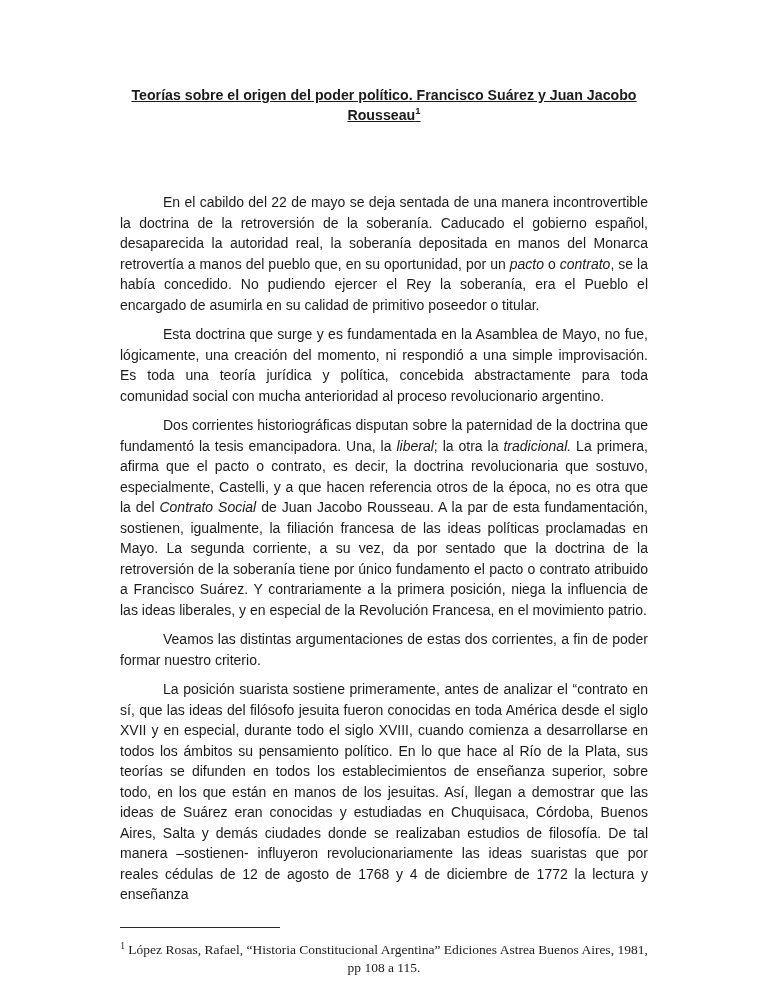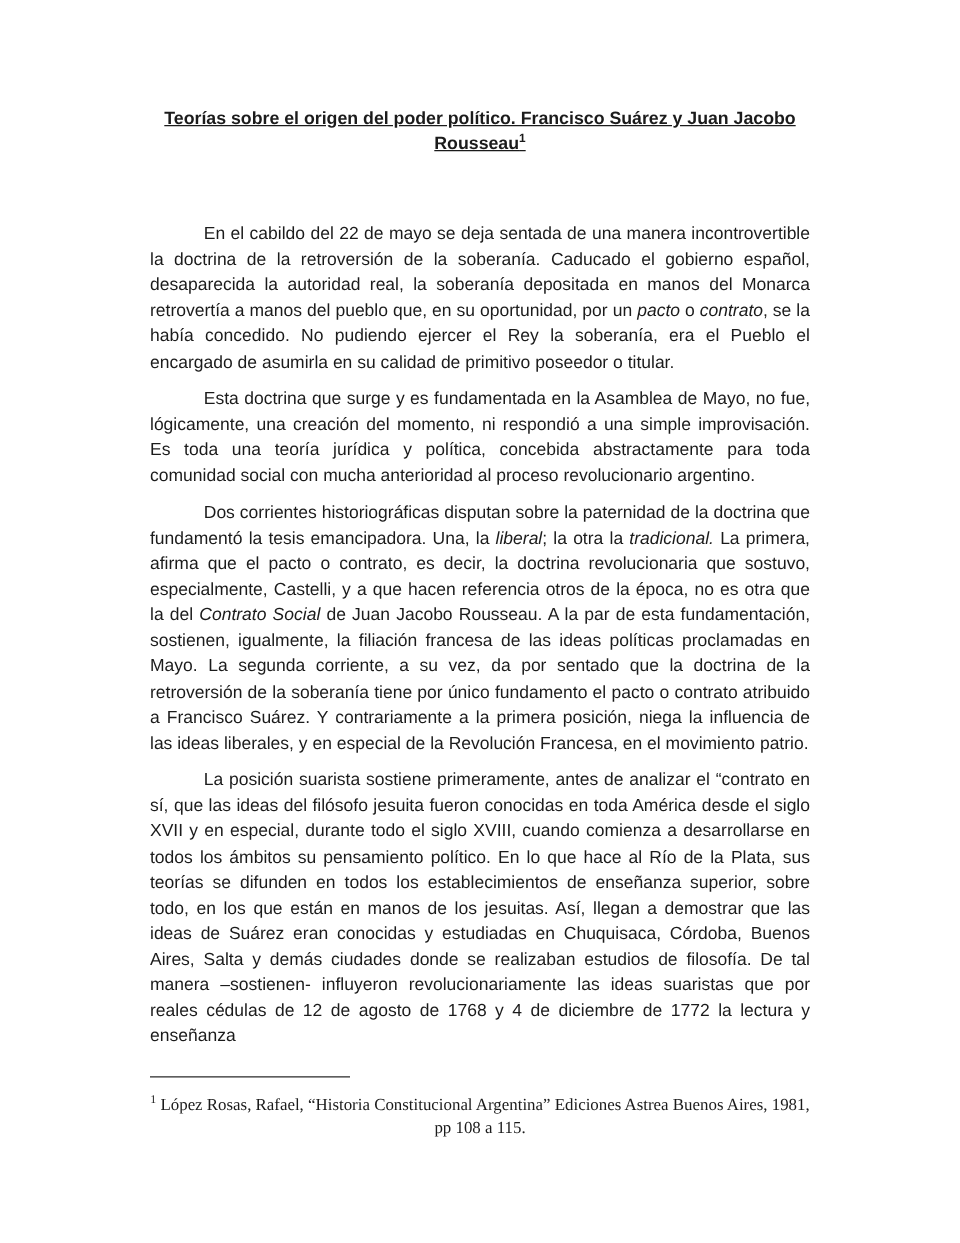--- a/index.html
+++ b/index.html
@@ -37,21 +37,21 @@
     line-height: 0;
   }
   .body-text p {
     margin: 0 0 9px 0;
     font-size: 14px;
     line-height: 20.5px;
     text-align: justify;
     text-indent: 43px;
   }
   .body-text p:first-child {
-    margin-top: 51px;
+    margin-top: 67px;
   }
   .body-text em {
     font-style: italic;
   }
   .footnote-sep {
     margin-top: 22px;
     width: 160px;
     height: 0;
     border-top: 1px solid #2a2a2a;
   }
@@ -68,20 +68,21 @@
 
 <div class="page">
   <div class="content">
 
     <h1 class="doc-title"><span class="title-underline"><span>Teorías sobre el origen del poder político. Francisco Suárez y Juan Jacobo Rousseau</span><sup>1</sup></span></h1>
 
     <div class="body-text">
       <p><span>En el cabildo del 22 de mayo se deja sentada de una manera incontrovertible la doctrina de la retroversión de la soberanía. Caducado el gobierno español, desaparecida la autoridad real, la soberanía depositada en manos del Monarca retrovertía a manos del pueblo que, en su oportunidad, por un </span><em>pacto</em><span> o </span><em>contrato</em><span>, se la había concedido. No pudiendo ejercer el Rey la soberanía, era el Pueblo el encargado de asumirla en su calidad de primitivo poseedor o titular.</span></p>
       <p><span>Esta doctrina que surge y es fundamentada en la Asamblea de Mayo, no fue, lógicamente, una creación del momento, ni respondió a una simple improvisación. Es toda una teoría jurídica y política, concebida abstractamente para toda comunidad social con mucha anterioridad al proceso revolucionario argentino.</span></p>
       <p><span>Dos corrientes historiográficas disputan sobre la paternidad de la doctrina que fundamentó la tesis emancipadora. Una, la </span><em>liberal</em><span>; la otra la </span><em>tradicional.</em><span> La primera, afirma que el pacto o contrato, es decir, la doctrina revolucionaria que sostuvo, especialmente, Castelli, y a que hacen referencia otros de la época, no es otra que la del </span><em>Contrato Social</em><span> de Juan Jacobo Rousseau. A la par de esta fundamentación, sostienen, igualmente, la filiación francesa de las ideas políticas proclamadas en Mayo. La segunda corriente, a su vez, da por sentado que la doctrina de la retroversión de la soberanía tiene por único fundamento el pacto o contrato atribuido a Francisco Suárez. Y contrariamente a la primera posición, niega la influencia de las ideas liberales, y en especial de la Revolución Francesa, en el movimiento patrio.</span></p>
+      <p><span>Veamos las distintas argumentaciones de estas dos corrientes, a fin de poder formar nuestro criterio.</span></p>
       <p><span>La posición suarista sostiene primeramente, antes de analizar el “contrato en sí, que las ideas del filósofo jesuita fueron conocidas en toda América desde el siglo XVII y en especial, durante todo el siglo XVIII, cuando comienza a desarrollarse en todos los ámbitos su pensamiento político. En lo que hace al Río de la Plata, sus teorías se difunden en todos los establecimientos de enseñanza superior, sobre todo, en los que están en manos de los jesuitas. Así, llegan a demostrar que las ideas de Suárez eran conocidas y estudiadas en Chuquisaca, Córdoba, Buenos Aires, Salta y demás ciudades donde se realizaban estudios de filosofía. De tal manera –sostienen- influyeron revolucionariamente las ideas suaristas que por reales cédulas de 12 de agosto de 1768 y 4 de diciembre de 1772 la lectura y enseñanza</span></p>
     </div>
 
     <div class="footnote-sep"></div>
 
     <div class="footnote"><sup>1</sup><span> López Rosas, Rafael, “Historia Constitucional Argentina” Ediciones Astrea Buenos Aires, 1981, pp 108 a 115.</span></div>
 
   </div>
 </div>
 

